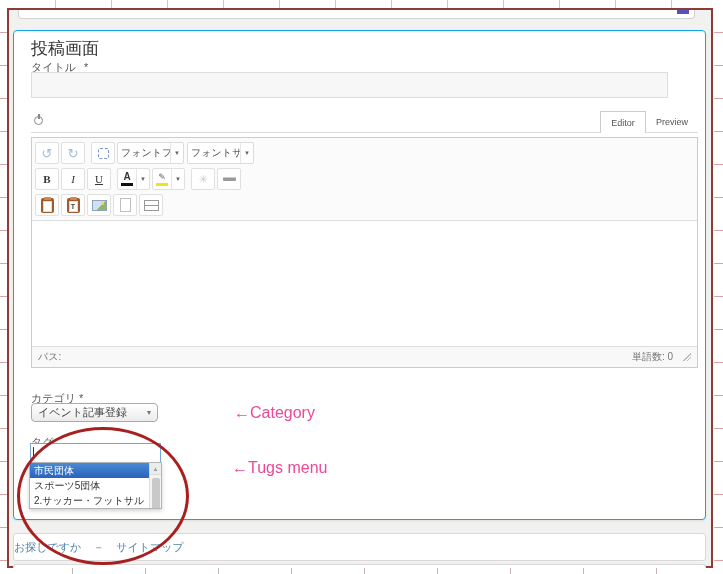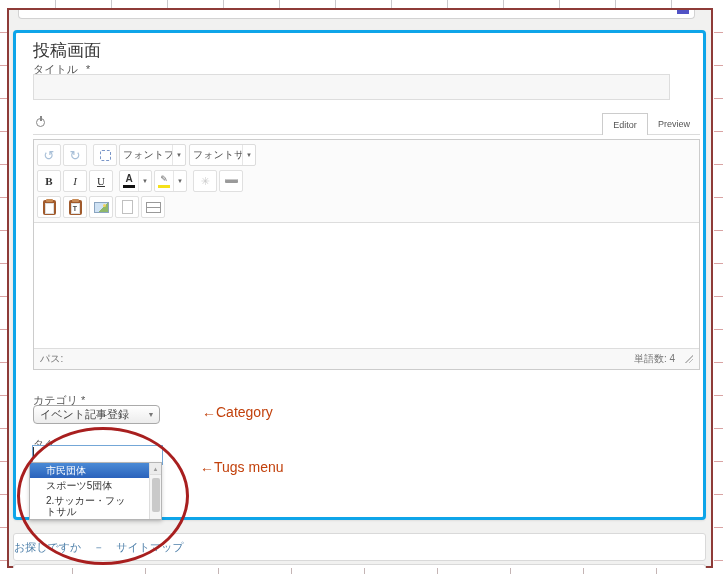--- a/index.html
+++ b/index.html
@@ -16,21 +16,21 @@
   .ticks-right { position:absolute; left:714px; top:0; width:9px; height:574px;
     background:repeating-linear-gradient(180deg, transparent 0 32px, #d9a3a3 32px 33px); }
   .frame { position:absolute; left:7px; top:8px; width:706px; height:560px;
     border:2px solid #8e3b38; background:#f1f1f0; }
 
   
   .card-top-partial { position:absolute; left:18px; top:10px; width:677px; height:9px;
     background:#fff; border:1px solid #d2d2d2; border-top:none; border-radius:0 0 4px 4px; }
   .blue-strip { position:absolute; left:677px; top:10px; width:12px; height:4px; background:#5153c5; }
   .main-card { position:absolute; left:13px; top:30px; width:693px; height:490px;
-    background:#fff; border:3px solid #0ea5e9; border-radius:4px; box-shadow:0 1px 2px rgba(0,0,0,.08); }
+    background:#fff; border:1px solid #0ea5e9; border-radius:4px; box-shadow:0 1px 2px rgba(0,0,0,.08); }
   .footer-card { position:absolute; left:13px; top:533px; width:693px; height:28px;
     background:#fff; border:1px solid #d9d9d9; border-radius:3px; display:flex; align-items:center; }
   .bottom-partial { position:absolute; left:13px; top:564px; width:693px; height:4px;
     background:#fff; border:1px solid #d9d9d9; border-bottom:none; border-radius:3px 3px 0 0; }
 
   
   .heading { position:absolute; left:17px; top:6px; font-size:17px; color:#333; font-weight:400; }
   .field-label { position:absolute; font-size:11px; color:#555; }
   .title-input { position:absolute; left:17px; top:41px; width:637px; height:26px;
     background:#f7f7f7; border:1px solid #ddd; font-size:12px; padding:0 6px; color:#333; }
@@ -98,28 +98,28 @@
   .cat-select .val { flex:1; font-size:11px; color:#444; padding-left:6px; white-space:nowrap; overflow:hidden; }
   .cat-select .arr { width:16px; font-size:7px; color:#777; text-align:center; }
   .tag-input { position:absolute; left:16px; top:412px; width:131px; height:20px;
     background:#fff; border:1px solid #74a7d7; font-size:11px; padding:0 4px; }
   .caret { position:absolute; left:33px; top:447px; width:1px; height:12px; background:#333; z-index:3; }
 
   
   .tags-dropdown { position:absolute; left:29px; top:462px; width:133px; max-height:71px; overflow:hidden;
     background:#fff; border:1px solid #b5b5b5; box-shadow:0 2px 4px rgba(0,0,0,.18); z-index:5; }
   .dd-list { margin-right:12px; }
-  .dd-item { font-size:10px; color:#333; padding:2px 16px; line-height:11px; cursor:pointer; }
+  .dd-item { font-size:10px; color:#333; padding:2px 4px; line-height:11px; cursor:pointer; }
   .dd-item.selected { color:#fff; background:linear-gradient(#4a8ad5,#2a62bc); }
   .dd-scroll { position:absolute; right:0; top:0; bottom:0; width:12px; background:#f4f4f4; border-left:1px solid #ddd; }
   .dd-up { height:12px; font-size:6px; color:#999; text-align:center; line-height:12px; background:#ececec; border-bottom:1px solid #ddd; cursor:pointer; }
   .dd-thumb { position:absolute; left:2px; top:15px; width:8px; height:34px; background:#c9c9c9; border-radius:2px; cursor:grab; }
 
   
-  .anno { position:absolute; font-size:14px; color:#c2410c; z-index:4; font-family:"Liberation Sans",sans-serif; }
+  .anno { position:absolute; font-size:16px; color:#ec4899; z-index:4; font-family:"Liberation Sans",sans-serif;margin-left:32px; }
   .anno-cat { left:202px; top:404px; }
   .anno-tugs { left:200px; top:459px; }
   .red-ellipse { position:absolute; left:17px; top:427px; width:172px; height:138px;
     border:3px solid #a81f1f; border-radius:50%; z-index:8; pointer-events:none; }
 
   
   .footer-link { font-size:11px; color:#4d7fa9; cursor:pointer; text-decoration:none; }
   .footer-sep { font-size:11px; color:#4d7fa9; margin:0 12px; }
 </style>
 </head>
@@ -225,21 +225,21 @@
       </div>
       <div class="tb-btn">
         <span class="table-ico"></span>
       </div>
     </div>
 
     <div class="editor-content"></div>
     <div class="editor-status">
       <span class="status-path">パス:</span>
       <span class="status-fill"></span>
-      <span class="status-wc">単語数: 4</span>
+      <span class="status-wc">単語数: 0</span>
       <span class="resize-grip"></span>
     </div>
   </div>
 
   <div class="field-label" style="left:17px; top:360px;">カテゴリ *</div>
   <div class="cat-select">
     <span class="val">イベント記事登録</span>
     <span class="arr">▼</span>
   </div>
 

